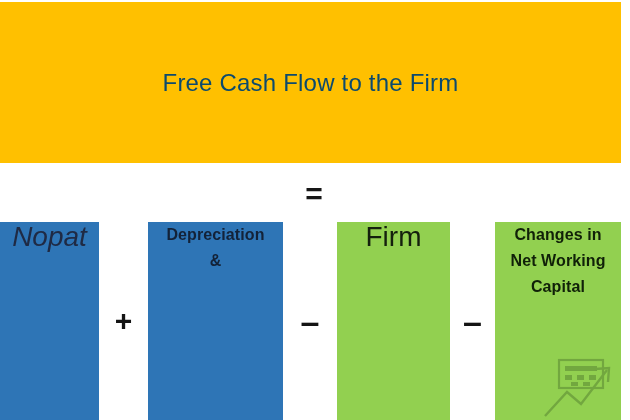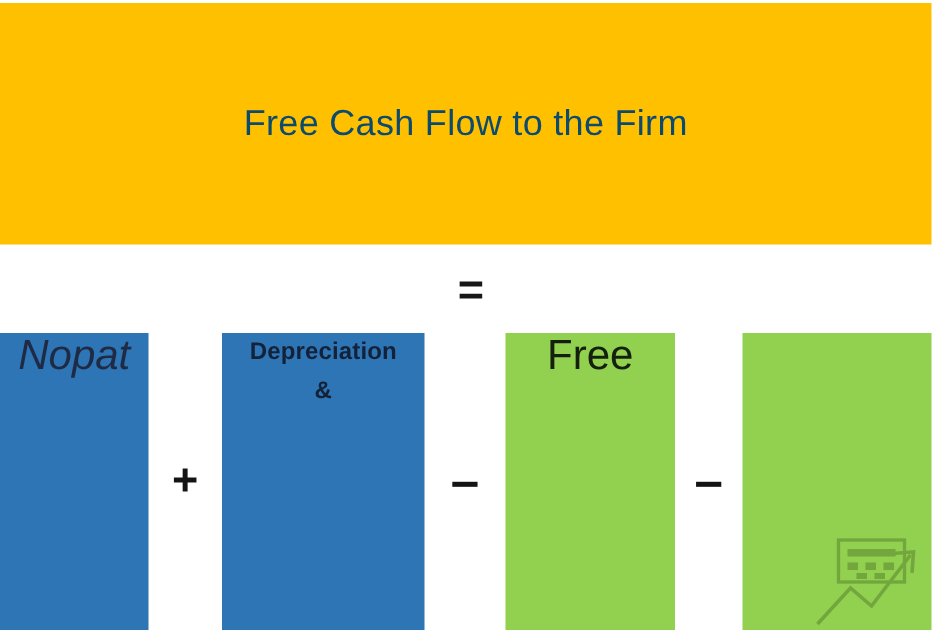--- a/index.html
+++ b/index.html
@@ -168,24 +168,29 @@
     </div>
 
     <div id="box-da" class="box box-blue">
       <div class="label-multi-blue">
         <span>Depreciation</span>
         <span>&amp;</span>
       </div>
     </div>
 
     <div id="box-capex" class="box box-green">
-      <div class="label-large-green">Free</div>
+      <div class="label-large-green">Firm</div>
     </div>
 
     <div id="box-nwc" class="box box-green">
+      <div class="label-multi-green">
+        <span>Changes in</span>
+        <span>Net Working</span>
+        <span>Capital</span>
+      </div>
 
       <svg class="watermark" viewBox="0 0 80 64">
         <rect x="20" y="4" width="44" height="28" fill="none" stroke="#2b4a1a" stroke-width="2.2"></rect>
         <rect x="26" y="10" width="32" height="5" fill="#2b4a1a"></rect>
         <rect x="26" y="19" width="7" height="5" fill="#2b4a1a"></rect>
         <rect x="38" y="19" width="7" height="5" fill="#2b4a1a"></rect>
         <rect x="50" y="19" width="7" height="5" fill="#2b4a1a"></rect>
         <rect x="32" y="26" width="7" height="4" fill="#2b4a1a"></rect>
         <rect x="44" y="26" width="7" height="4" fill="#2b4a1a"></rect>
         <polyline points="6,60 28,36 42,48 68,14" fill="none" stroke="#2b4a1a" stroke-width="2.4"></polyline>

